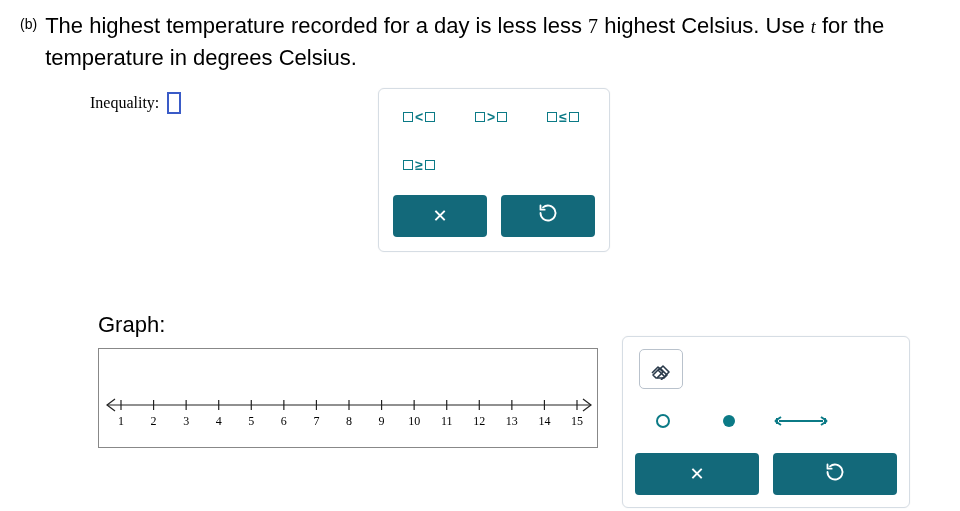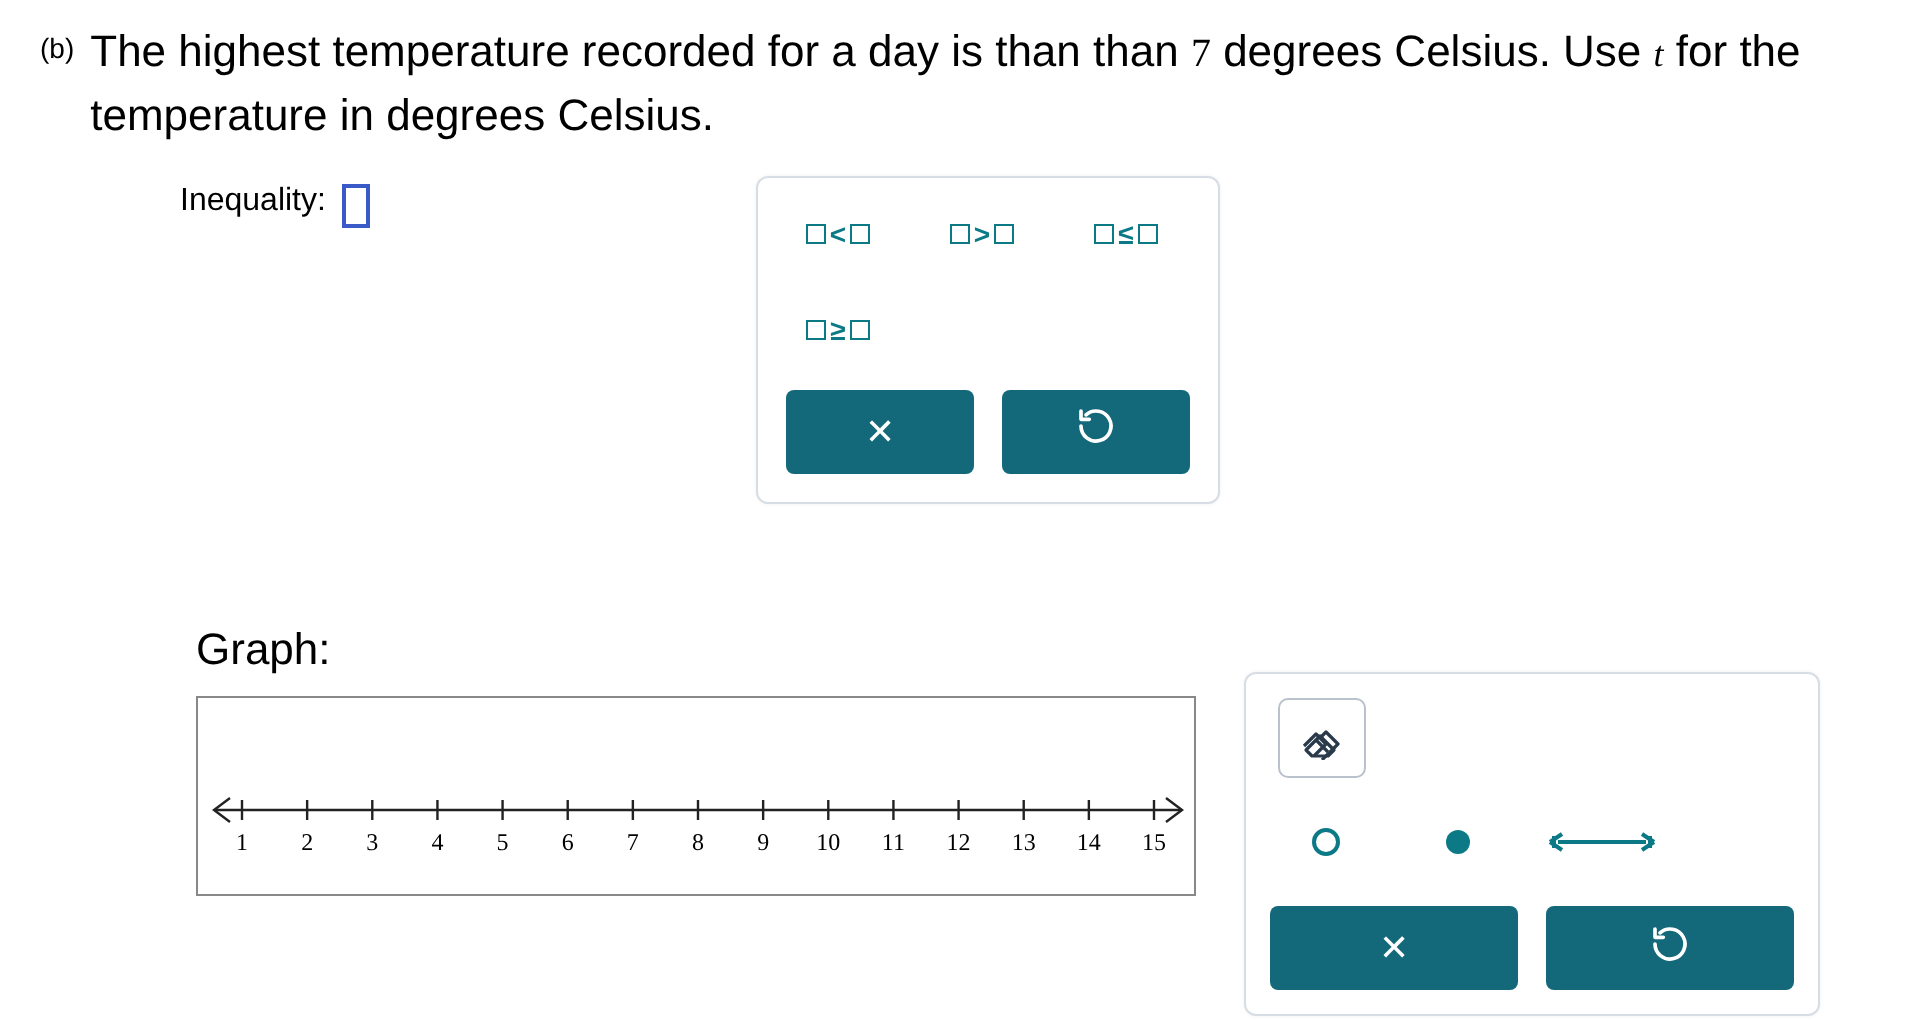--- a/index.html
+++ b/index.html
@@ -4,21 +4,21 @@
 <style>
   * { box-sizing: border-box; margin: 0; padding: 0; }
   body { font-family: Arial, Helvetica, sans-serif; background: #fff; color: #000; width: 960px; height: 511px; position: relative; }
   .container { padding: 10px 20px 0 20px; }
   .problem-row { display: flex; align-items: flex-start; margin-bottom: 18px; }
   .part-label { font-size: 14px; margin-right: 8px; padding-top: 6px; }
   .problem-text { font-size: 22px; line-height: 1.45; }
   .italic-var { font-style: italic; font-family: 'Times New Roman', serif; font-size: 18px; }
   .num7 { font-family: 'Times New Roman', serif; font-size: 20px; }
 
-  .ineq-row { margin-left: 70px; margin-top: 6px; display: flex; gap: 8px; }
+  .ineq-row { margin-left: 70px; margin-top: 6px; display: flex; align-items: center; gap: 8px; font-family: Liberation Serif, serif; }
   .ineq-label { font-size: 16px; }
   .ineq-input { width: 14px; height: 22px; border: 2px solid #3a5bc7; background: #fff; }
 
   .symbol-panel { position: absolute; left: 378px; top: 88px; width: 232px; border: 1px solid #d6dde4; border-radius: 6px; background: #fff; padding: 14px 14px 14px 14px; box-shadow: 0 0 2px rgba(0,0,0,0.05); }
   .symbol-grid { display: flex; flex-wrap: wrap; gap: 20px 20px; }
   .sym-btn { width: 52px; height: 28px; display: flex; align-items: center; justify-content: center; font-size: 16px; color: #0b7a86; cursor: pointer; border-radius: 3px; }
   .action-row { display: flex; gap: 14px; margin-top: 16px; }
   .teal-btn { flex: 1; height: 42px; background: #13697a; border-radius: 4px; display: flex; align-items: center; justify-content: center; color: #fff; font-size: 18px; cursor: pointer; }
 
   .graph-section { position: absolute; left: 98px; top: 300px; }
@@ -37,21 +37,21 @@
   .box-sym .sq { width: 10px; height: 10px; border: 1.5px solid #0b7a86; display: inline-block; }
   .box-sym .op { color: #0b7a86; font-weight: bold; font-size: 14px; margin: 0 1px; }
 </style>
 </head>
 <body>
 
 <div class="container">
   <div class="problem-row">
     <span class="part-label">(b)</span>
     <div class="problem-text">
-      <span>The highest temperature recorded for a day is than than </span><span class="num7">7</span><span> degrees Celsius. Use </span><span class="italic-var">t</span><span> for the temperature in degrees Celsius.</span>
+      <span>The highest temperature recorded for a day is less less </span><span class="num7">7</span><span> highest Celsius. Use </span><span class="italic-var">t</span><span> for the temperature in degrees Celsius.</span>
     </div>
   </div>
 
   <div class="ineq-row">
     <span class="ineq-label">Inequality:</span>
     <div class="ineq-input"></div>
   </div>
 </div>
 
 <div class="symbol-panel">

